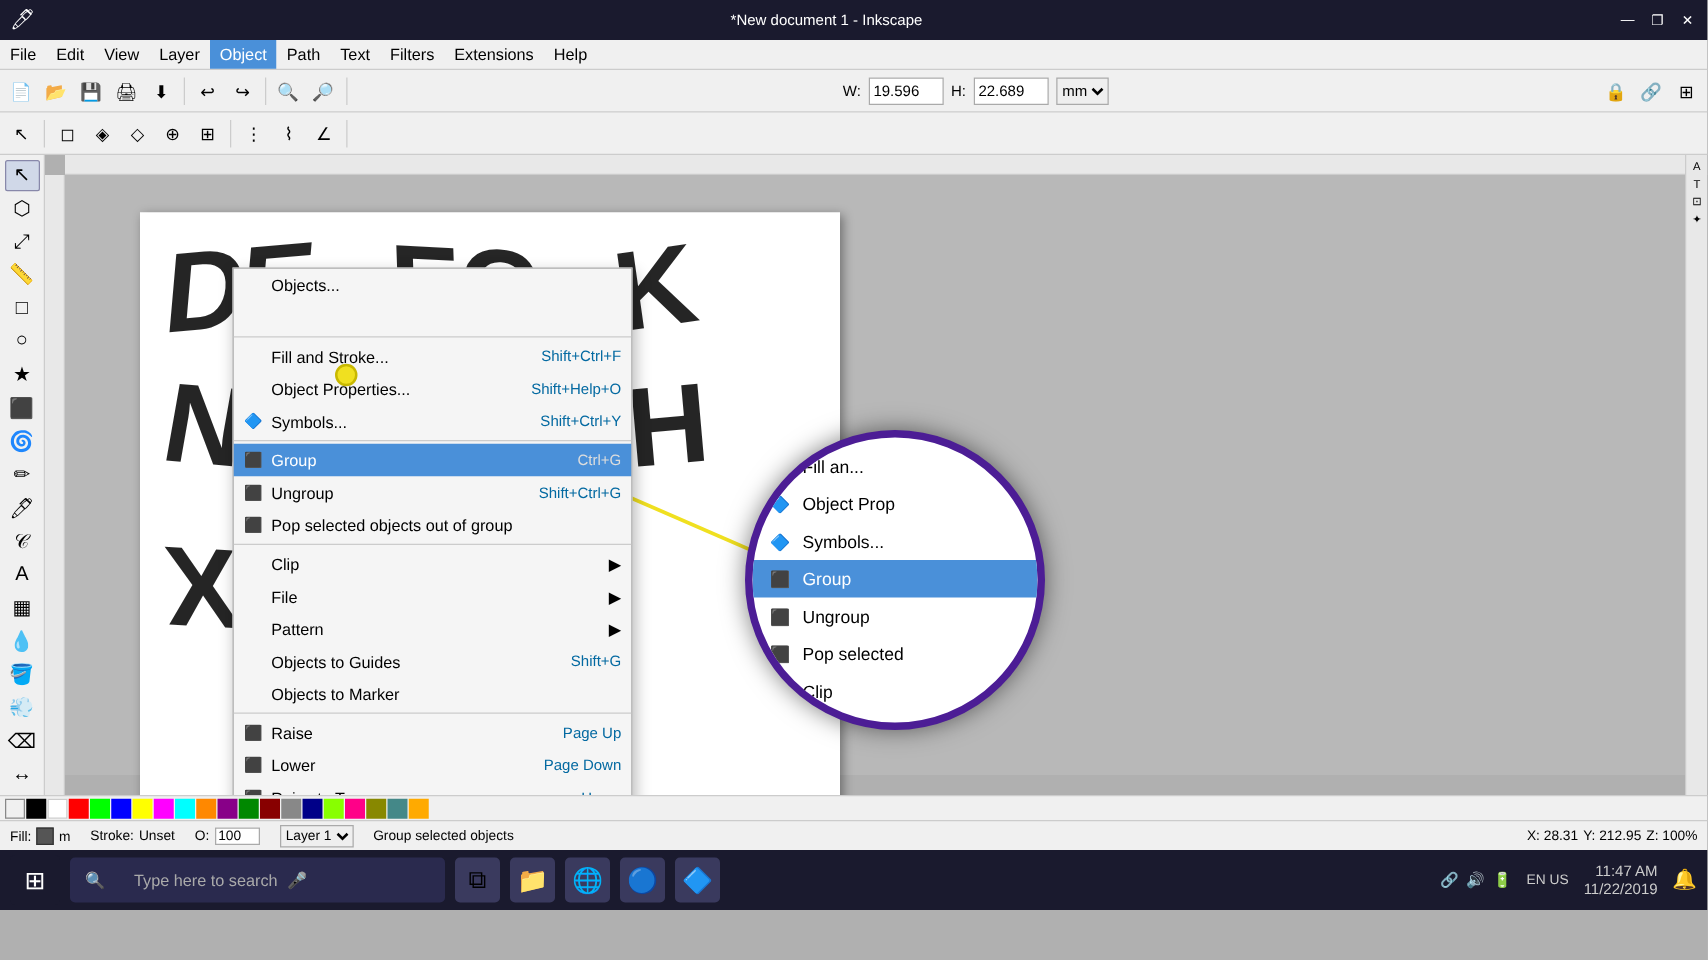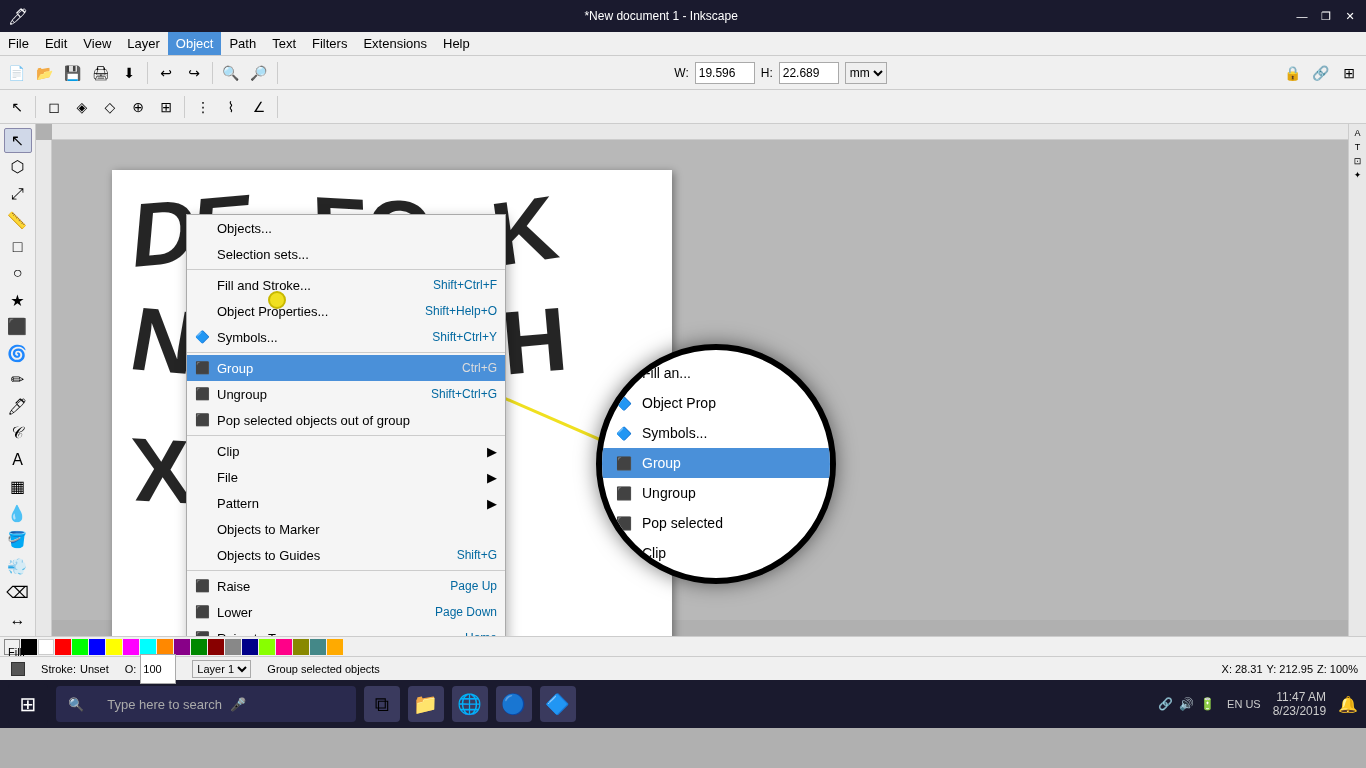--- a/index.html
+++ b/index.html
@@ -203,21 +203,21 @@
     .menu-item-label { flex: 1; }
 
     
     .magnify-circle {
       position: absolute;
       top: 220px;
       left: 560px;
       width: 240px;
       height: 240px;
       border-radius: 50%;
-      border: 6px solid #000000;
+      border: 6px solid #4c1d95;
       background: white;
       z-index: 500;
       overflow: hidden;
       box-shadow: 0 0 20px rgba(0,0,0,0.5);
     }
     .magnify-menu {
       padding: 8px 0;
       font-size: 14px;
     }
     .magnify-item {
@@ -368,21 +368,20 @@
 
     <div class="dropdown-menu">
 
       <div class="menu-item">
         <span class="menu-item-icon"></span>
         <span class="menu-item-label">Objects...</span>
       </div>
 
       <div class="menu-item">
         <span class="menu-item-icon"></span>
-        <span class="menu-item-label">Selection sets...</span>
       </div>
       <div class="menu-separator"></div>
 
       <div class="menu-item">
         <span class="menu-item-icon"></span>
         <span class="menu-item-label">Fill and Stroke...</span>
         <span class="shortcut">Shift+Ctrl+F</span>
       </div>
 
       <div class="menu-item">
@@ -429,27 +428,27 @@
       </div>
 
       <div class="menu-item">
         <span class="menu-item-icon"></span>
         <span class="menu-item-label">Pattern</span>
         <span class="arrow">▶</span>
       </div>
 
       <div class="menu-item">
         <span class="menu-item-icon"></span>
-        <span class="menu-item-label">Objects to Marker</span>
-      </div>
-
-      <div class="menu-item">
-        <span class="menu-item-icon"></span>
         <span class="menu-item-label">Objects to Guides</span>
         <span class="shortcut">Shift+G</span>
+      </div>
+
+      <div class="menu-item">
+        <span class="menu-item-icon"></span>
+        <span class="menu-item-label">Objects to Marker</span>
       </div>
       <div class="menu-separator"></div>
 
       <div class="menu-item">
         <span class="menu-item-icon">⬛</span>
         <span class="menu-item-label">Raise</span>
         <span class="shortcut">Page Up</span>
       </div>
 
       <div class="menu-item">
@@ -534,32 +533,32 @@
     <div style="width:16px;height:16px;background:#008;cursor:pointer;flex-shrink:0;"></div>
     <div style="width:16px;height:16px;background:#8f0;cursor:pointer;flex-shrink:0;"></div>
     <div style="width:16px;height:16px;background:#f08;cursor:pointer;flex-shrink:0;"></div>
     <div style="width:16px;height:16px;background:#880;cursor:pointer;flex-shrink:0;"></div>
     <div style="width:16px;height:16px;background:#488;cursor:pointer;flex-shrink:0;"></div>
     <div style="width:16px;height:16px;background:#fa0;cursor:pointer;flex-shrink:0;"></div>
   </div>
 </div>
 
 <div class="status-bar">
-  <div style="display:flex;align-items:flex-end;gap:4px;flex-direction:column;">
+  <div style="display:flex;align-items:flex-end;gap:4px;">
     <span>Fill:</span>
     <span style="width:14px;height:14px;background:#555;border:1px solid #333;display:inline-block;"></span>
     <span>m</span>
   </div>
   <div style="display:flex;align-items:center;gap:4px;">
     <span>Stroke:</span>
     <span>Unset</span>
   </div>
   <div style="display:flex;align-items:center;gap:4px;">
     <span>O:</span>
-    <input type="text" value="100" style="width: 36px; height: 30px; font-size: 11px; border: 1px solid rgb(170, 170, 170); padding: 0px 2px;">
+    <input type="text" value="100" style="width: 36px; height: 14px; font-size: 11px; border: 1px solid rgb(170, 170, 170); padding: 0px 2px;">
   </div>
   <div style="display:flex;align-items:center;gap:4px;">
     <select style="height:18px;font-size:11px;border:1px solid #aaa;">
       <option>Layer 1</option>
     </select>
   </div>
   <div>Group selected objects</div>
 
   <div style="margin-left:auto;display:flex;gap:4px;font-size:11px;">
     <span>X: 28.31</span>
@@ -586,17 +585,17 @@
     <div style="display:flex;gap:6px;">
       <span>🔗</span>
       <span>🔊</span>
       <span>🔋</span>
     </div>
     <div style="font-size:11px;">
       <span>EN US</span>
     </div>
     <div style="text-align:right;">
       <div>11:47 AM</div>
-      <div>8/23/2019</div>
+      <div>11/22/2019</div>
     </div>
     <div style="font-size:16px;">🔔</div>
   </div>
 </div>
 
 </body></html>

